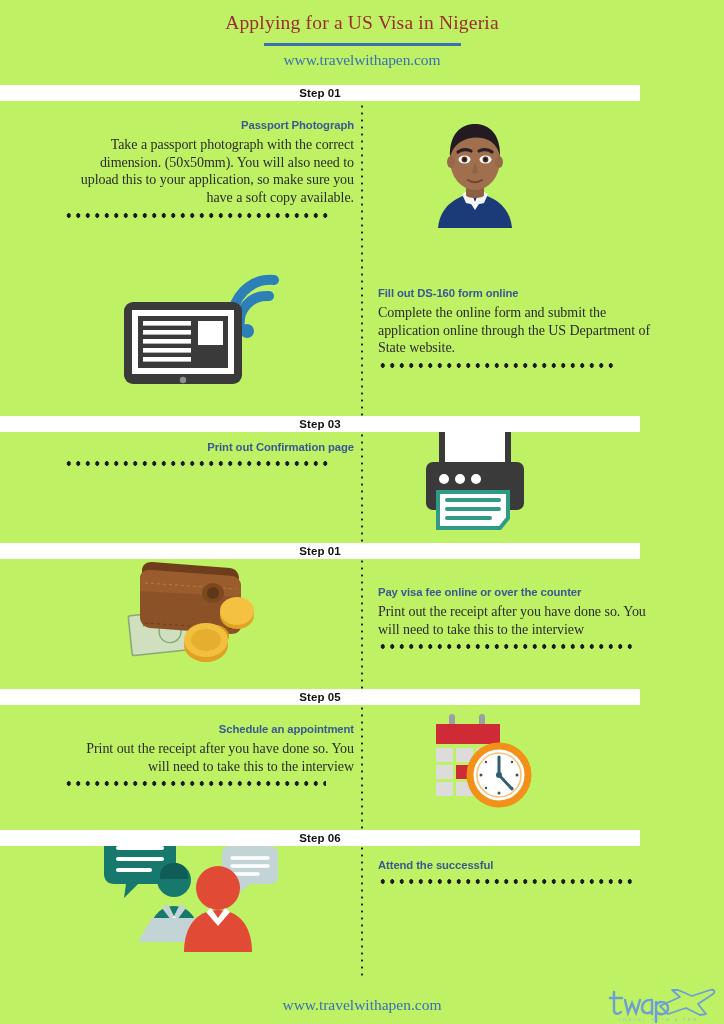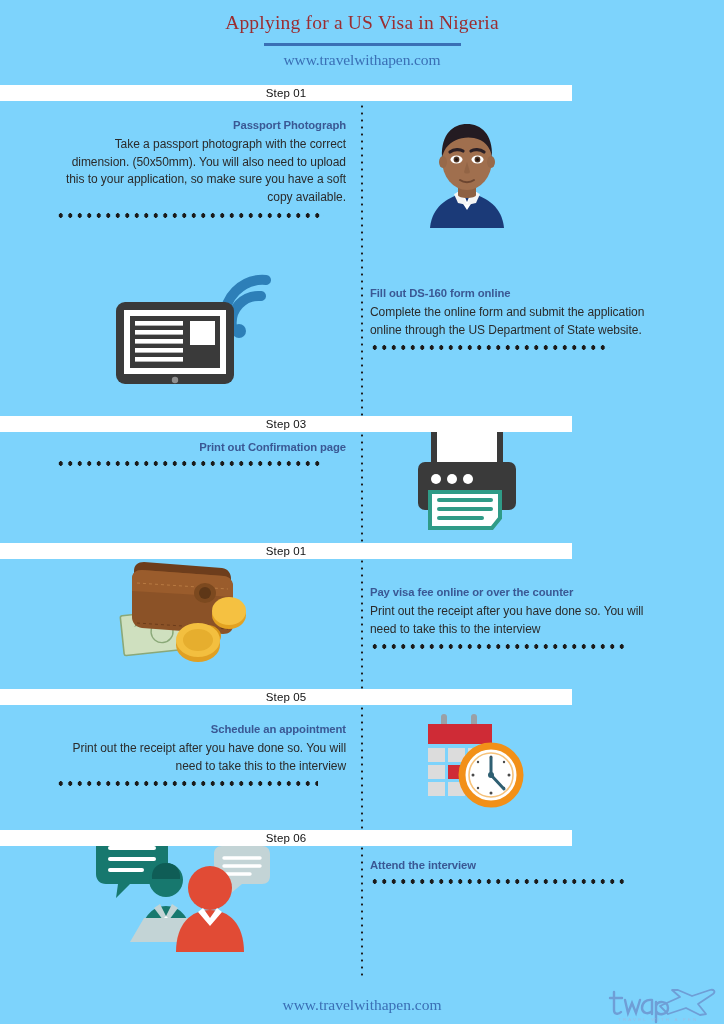--- a/index.html
+++ b/index.html
@@ -2,21 +2,21 @@
 <html><head>
 <meta charset="utf-8">
 <style>
   * { box-sizing: border-box; margin: 0; padding: 0; }
   html, body {
     width: 724px; height: 1024px;
     background: #ffffff;
     font-family: "Liberation Sans", sans-serif;
     overflow: hidden;
   }
-  .page { position: relative; width: 724px; height: 1024px; background:#7dd3fc; }
+  .page { position: relative; width: 724px; height: 1024px; background:#bef264;padding-left:8px; }
 
   
   .header { position:absolute; top:12px; left:0; width:724px; text-align:center; }
   .title {
     font-family: "Liberation Serif", serif;
     font-size: 19.5px; font-weight: 400; color:#9b2d30;
     letter-spacing: .2px;
   }
   .title-rule {
     width:197px; height:3px; background:#3a6fb5; margin:9px auto 0;
@@ -27,39 +27,39 @@
   }
 
   
   .spine {
     position:absolute; left:361px; top:96px; width:2px; height:880px;
     background-image: radial-gradient(circle, #1c1c1c 1px, transparent 1.2px);
     background-size: 2px 7px;
     background-repeat: repeat-y;
   }
   .step-label {
-    position:absolute; left:0; width:572px; text-align:center;
-    font-size:11.5px; font-weight:normal; color:#111; letter-spacing:.1px;
+    position:absolute; left:0; width:640px; text-align:center;
+    font-size:11.5px; font-weight:bold; color:#111; letter-spacing:.1px;
     background:#fff; padding:2px 0; z-index:3;
   }
   .step-label span { background:#fff; padding:0 9px; }
 
   
   .step { position:absolute; width:724px; }
   .txtbox { position:absolute; width:290px; }
   .txtbox.left  { left:56px;  text-align:right; }
   .txtbox.right { left:370px; text-align:left; }
 
   .s-head {
     font-size:11.3px; font-weight:bold; color:#3a5894;
     letter-spacing:-0.1px; margin-bottom:3px; line-height:1.35;
   }
   .s-body {
-    font-family:Liberation Sans, sans-serif;
-    font-size:12px; color:#2b2b2b; line-height:17.6px;
+    font-family:Liberation Serif, serif;
+    font-size:14px; color:#2b2b2b; line-height:17.6px;
     letter-spacing:-0.05px;
   }
   .dotrule {
     height:5px; margin-top:6px;
     background-image: radial-gradient(circle, #1a1a1a 2.1px, transparent 2.4px);
     background-size: 9.5px 5px;
     background-repeat: repeat-x;
   }
   .dotrule.w268 { width:268px; }
   .dotrule.w255 { width:255px; }
@@ -284,21 +284,21 @@
         <circle cx="69" cy="63" r="3" fill="#2f5f72"></circle>
       </svg>
     </div>
   </div>
 
   <div class="step-label" style="top:830px">
     <span>Step 06</span>
   </div>
   <div class="step" style="top:858px">
     <div class="txtbox right">
-      <div class="s-head">Attend the interview</div>
+      <div class="s-head">Attend the successful</div>
       <div class="dotrule w258"></div>
     </div>
     <div class="art" style="left:86px; top:-26px;">
       <svg width="186" height="120" viewBox="0 0 186 120">
 
         <path d="M10 12 C10 6 14 2 20 2 L72 2 C78 2 82 6 82 12 L82 42 C82 48 78 52 72 52 L44 52 L30 66 L32 52 L20 52 C14 52 10 48 10 42 Z" fill="#17786e"></path>
         <g stroke="#ffffff" stroke-width="4" stroke-linecap="round">
           <line x1="24" y1="16" x2="68" y2="16"></line>
           <line x1="24" y1="27" x2="68" y2="27"></line>
           <line x1="24" y1="38" x2="56" y2="38"></line>

